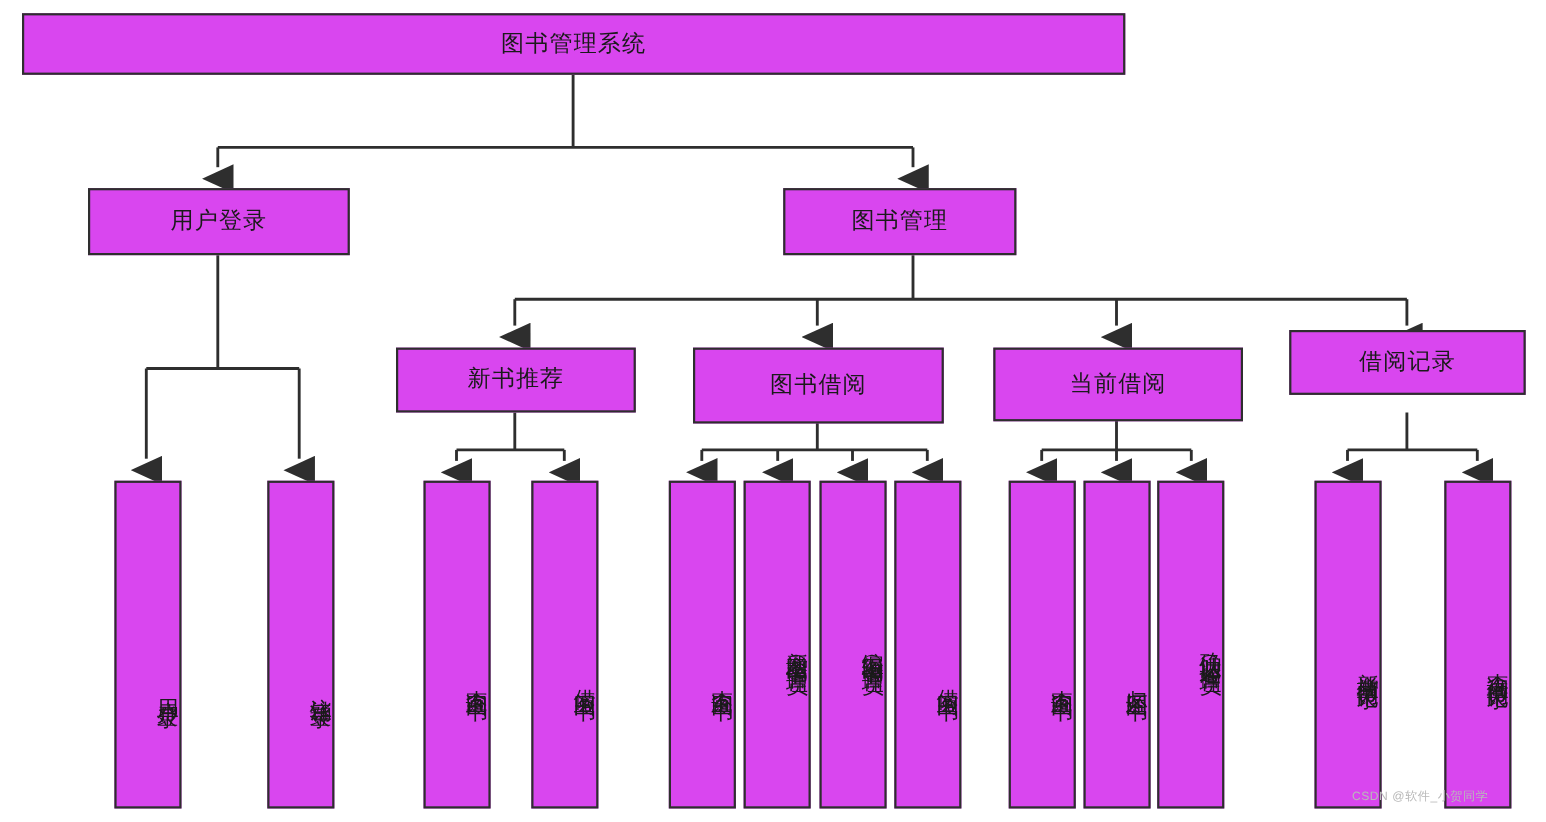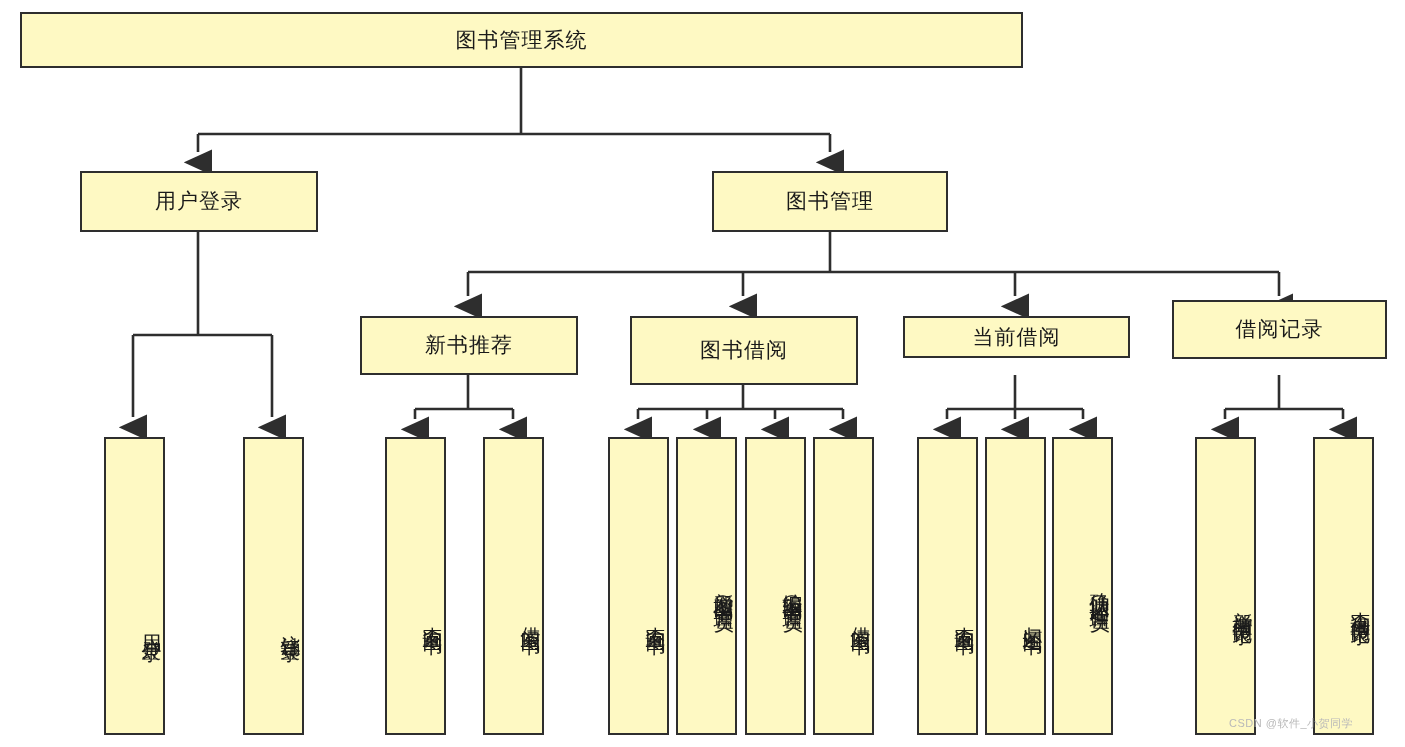--- a/index.html
+++ b/index.html
@@ -24,21 +24,21 @@
     top: 0;
     left: 0;
     width: 1405px;
     height: 747px;
     pointer-events: none;
   }
   .node {
     position: absolute;
     box-sizing: border-box;
     border: 2px solid #2e2e2e;
-    background: #fef9c3;
+    background: #d946ef;
     display: flex;
     align-items: center;
     justify-content: center;
     color: #1a1a1a;
     line-height: 1.18;
   }
   .node.horiz {
     font-size: 21px;
     letter-spacing: 1px;
     white-space: nowrap;
@@ -124,31 +124,31 @@
     </g>
   </svg>
 
   <div class="node horiz" style="left:20px; top:12px; width:1003px; height:56px;">
     <span>图书管理系统</span>
   </div>
 
   <div class="node horiz" style="left:80px; top:171px; width:238px; height:61px;">
     <span>用户登录</span>
   </div>
-  <div class="node horiz" style="left:712px; top:171px; width:236px; height:61px;">
+  <div class="node horiz" style="left:712px; top:171px; width:212px; height:61px;">
     <span>图书管理</span>
   </div>
 
   <div class="node horiz" style="left:360px; top:316px; width:218px; height:59px;">
     <span>新书推荐</span>
   </div>
   <div class="node horiz" style="left:630px; top:316px; width:228px; height:69px;">
     <span>图书借阅</span>
   </div>
-  <div class="node horiz" style="left:903px; top:316px; width:227px; height:42px;">
+  <div class="node horiz" style="left:903px; top:316px; width:227px; height:67px;">
     <span>当前借阅</span>
   </div>
   <div class="node horiz" style="left:1172px; top:300px; width:215px; height:59px;">
     <span>借阅记录</span>
   </div>
 
   <div class="node vert" style="left:104px; top:437px; width:61px; height:298px; padding-top:78px;">
     <span>用户登录</span>
   </div>
   <div class="node vert" style="left:243px; top:437px; width:61px; height:298px; padding-top:78px;">

